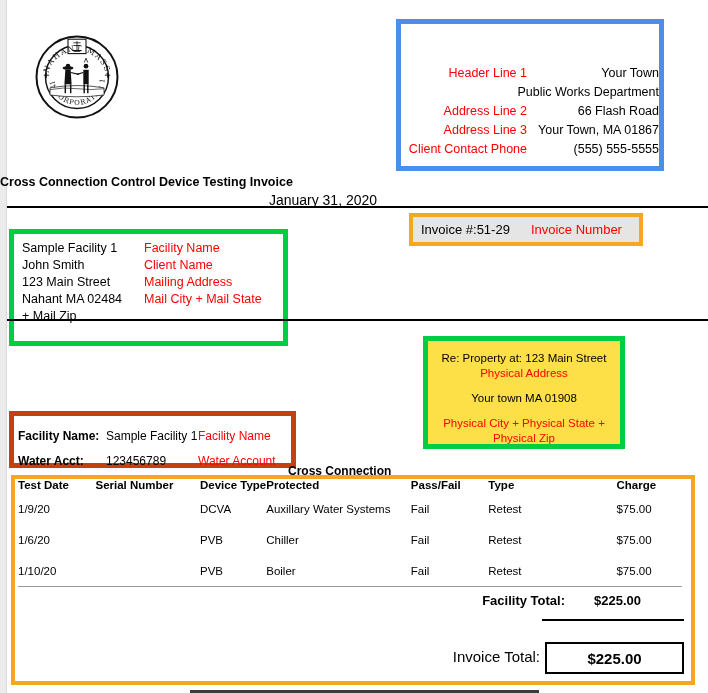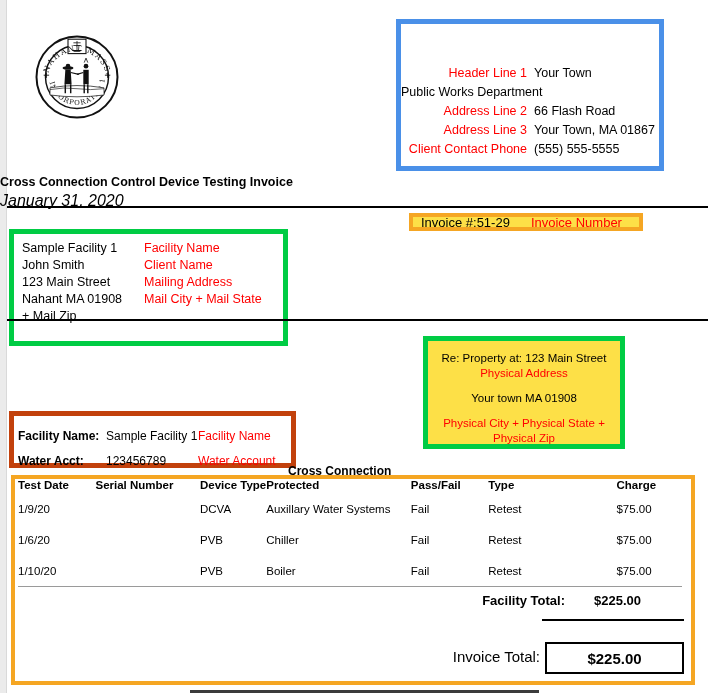--- a/index.html
+++ b/index.html
@@ -67,45 +67,44 @@
   }
   .hdr-lbl {
     width: 126px;
     text-align: right;
     color: #ff0000;
     padding-right: 7px;
     white-space: nowrap;
   }
   .hdr-val {
     flex: 1;
-    text-align: left;
+    text-align: right;
     color: #000000;
     white-space: nowrap;
   }
 
   
   .doc-title {
     position: absolute;
     left: 0;
     top: 175px;
     width: 646px;
     text-align: left;
     font-size: 12.5px;
     font-weight: bold;
     color: #000000;
   }
   .doc-date {
     position: absolute;
     left: 0;
     top: 192px;
     width: 646px;
-    text-align: left;
-    font-size: 16px;
-    color: #000;
-    font-style: italic;
+    text-align: center;
+    font-size: 14px;
+    color: #000;
   }
   .rule-1 {
     position: absolute;
     left: 7px;
     top: 206px;
     width: 701px;
     height: 2px;
     background: #000;
   }
   .rule-2 {
@@ -116,23 +115,23 @@
     height: 2px;
     background: #000;
   }
 
   
   .inv-box {
     position: absolute;
     left: 409px;
     top: 213px;
     width: 234px;
-    height: 18px;
+    height: 33px;
     border: 4px solid #f5a623;
-    background: #fde047;
+    background: #e5e5e5;
     box-sizing: border-box;
     display: flex;
     align-items: center;
     padding-left: 8px;
     font-size: 13px;
     white-space: nowrap;
   }
   .inv-box .blk { color: #000; }
   .inv-box .red { color: #ff0000; margin-left: 21px; }
 
@@ -406,21 +405,21 @@
     <div class="mail-row">
       <span class="mail-v">Sample Facility 1</span><span class="red">Facility Name</span>
     </div>
     <div class="mail-row">
       <span class="mail-v">John Smith</span><span class="red">Client Name</span>
     </div>
     <div class="mail-row">
       <span class="mail-v">123 Main Street</span><span class="red">Mailing Address</span>
     </div>
     <div class="mail-row">
-      <span class="mail-v">Nahant MA 01908</span><span class="red">Mail City + Mail State</span>
+      <span class="mail-v">Nahant MA 02484</span><span class="red">Mail City + Mail State</span>
     </div>
     <div class="mail-row red">+ Mail Zip</div>
   </div>
 
   <div class="rule-2"></div>
 
   <div class="prop-box">
     <div class="ln">Re: Property at: 123 Main Street</div>
     <div class="ln red">Physical Address</div>
     <div class="prop-gap"></div>

